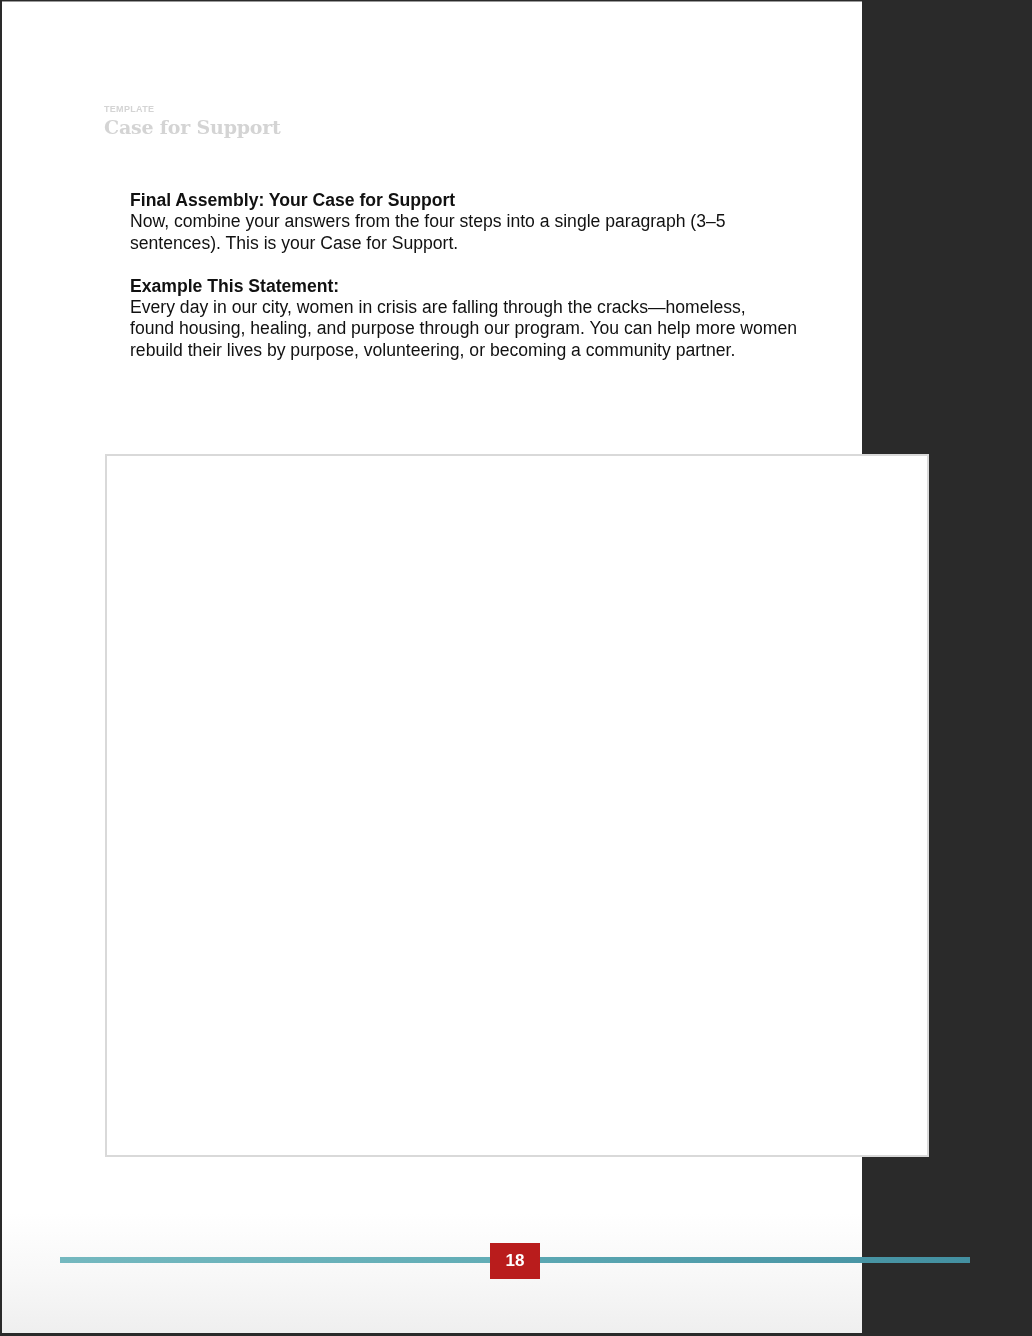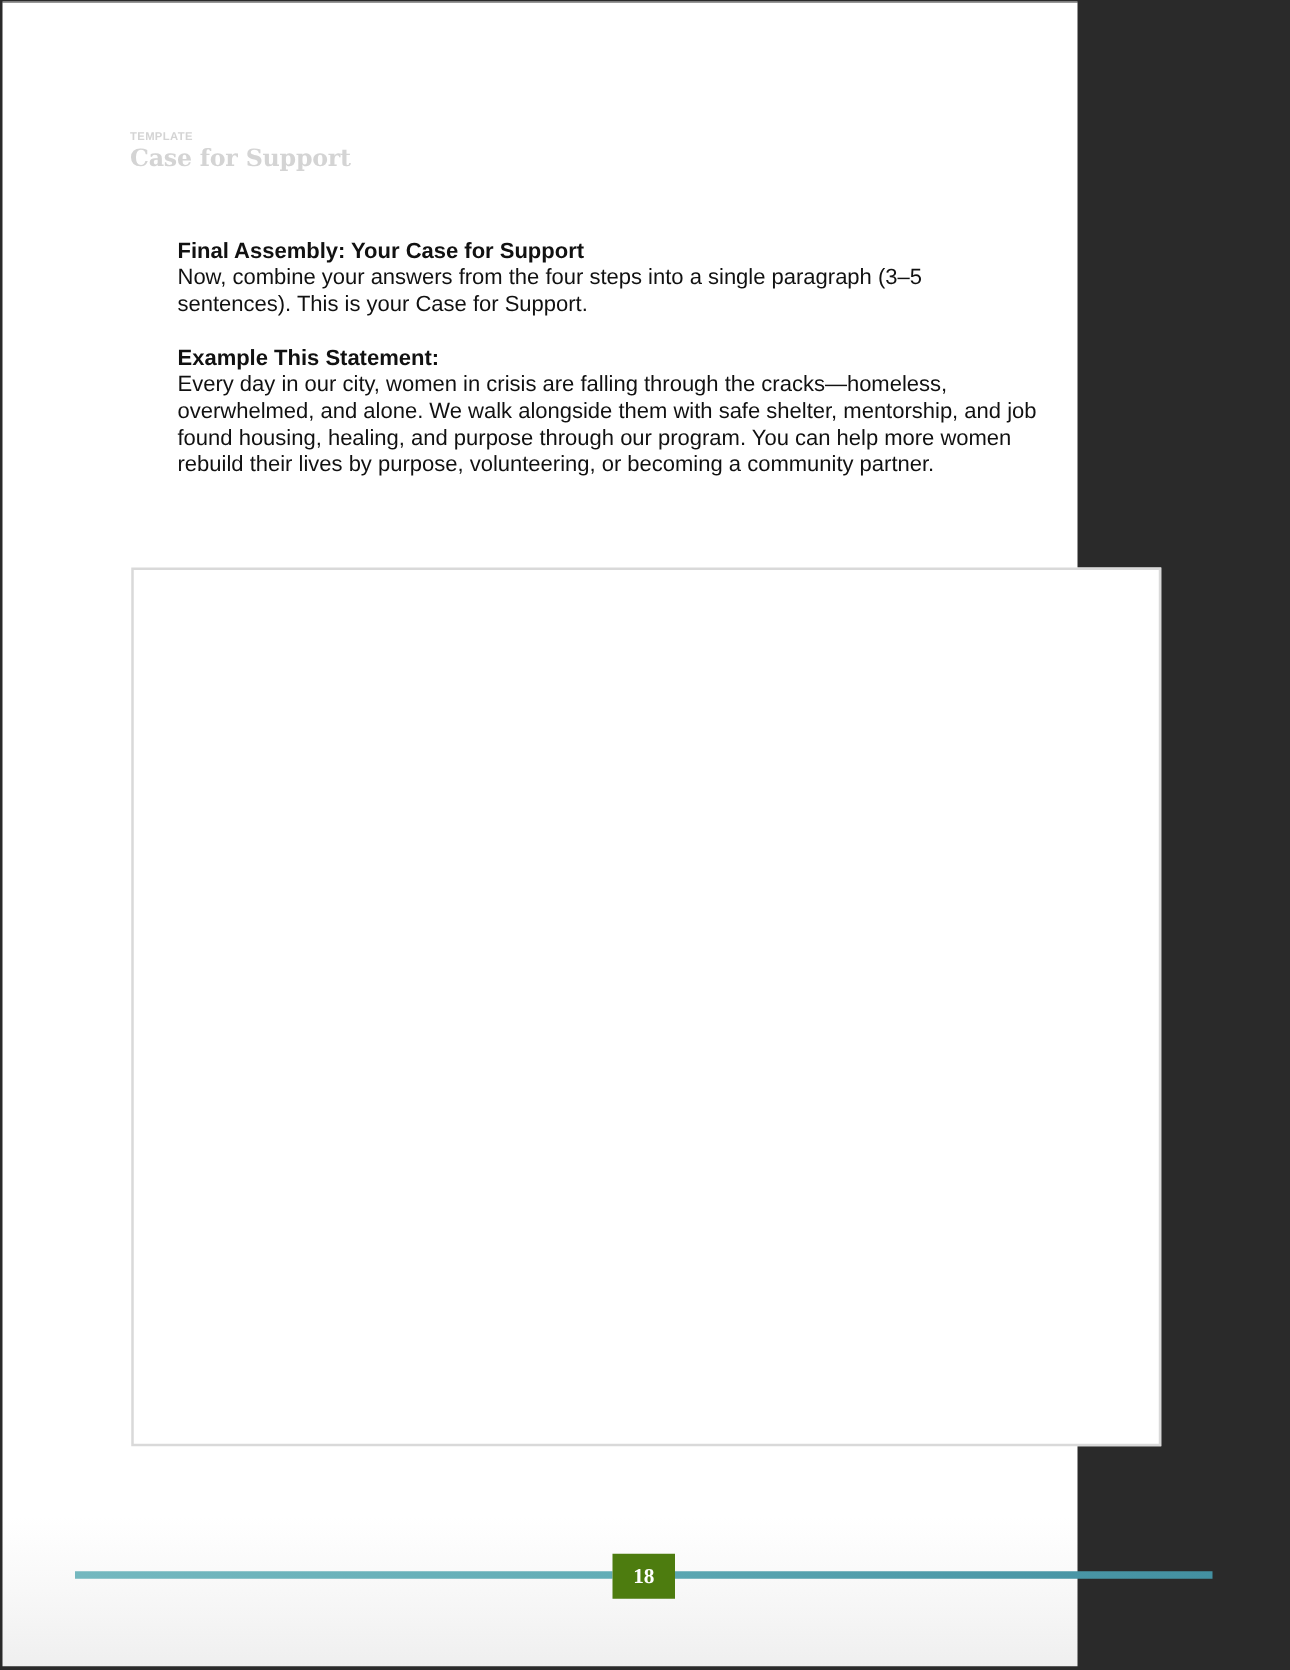--- a/index.html
+++ b/index.html
@@ -39,21 +39,21 @@
     .header-title {
       font-family: "DejaVu Serif", serif;
       font-weight: bold;
       font-size: 19px;
       color: #d4d4d4;
       line-height: 22px;
       letter-spacing: -0.2px;
     }
     .content {
       position: absolute;
-      left: 140px;
+      left: 128px;
       top: 188px;
       width: 800px;
       font-family: "Liberation Sans", sans-serif;
       font-size: 17.6px;
       line-height: 21.4px;
       color: #111111;
     }
     .content .heading {
       font-weight: bold;
     }
@@ -86,23 +86,23 @@
       left: 540px;
       width: 430px;
       background: linear-gradient(to right, #5aa6b1, #4390a1);
     }
     .page-number {
       position: absolute;
       left: 490px;
       top: 1243px;
       width: 50px;
       height: 36px;
-      background: #4d7c0f;
+      background: #b91c1c;
       color: #ffffff;
-      font-family: Liberation Serif, serif;
+      font-family: Liberation Sans, sans-serif;
       font-weight: bold;
       font-size: 17px;
       line-height: 36px;
       text-align: center;
     }
   </style>
 </head>
 <body>
 
 <div class="page">
@@ -117,21 +117,20 @@
     <div class="para">
       <div>Now, combine your answers from the four steps into a single paragraph (3–5</div>
       <div>sentences). This is your Case for Support.</div>
     </div>
 
     <div class="spacer"></div>
 
     <div class="heading">Example This Statement:</div>
     <div class="para">
       <div>Every day in our city, women in crisis are falling through the cracks—homeless,</div>
-      <div>overwhelmed, and alone. We walk alongside them with safe shelter, mentorship, and job</div>
       <div>found housing, healing, and purpose through our program. You can help more women</div>
       <div>rebuild their lives by purpose, volunteering, or becoming a community partner.</div>
     </div>
   </div>
 
   <div class="write-box"></div>
 
 </div>
 
 <div class="footer-bar left"></div>

